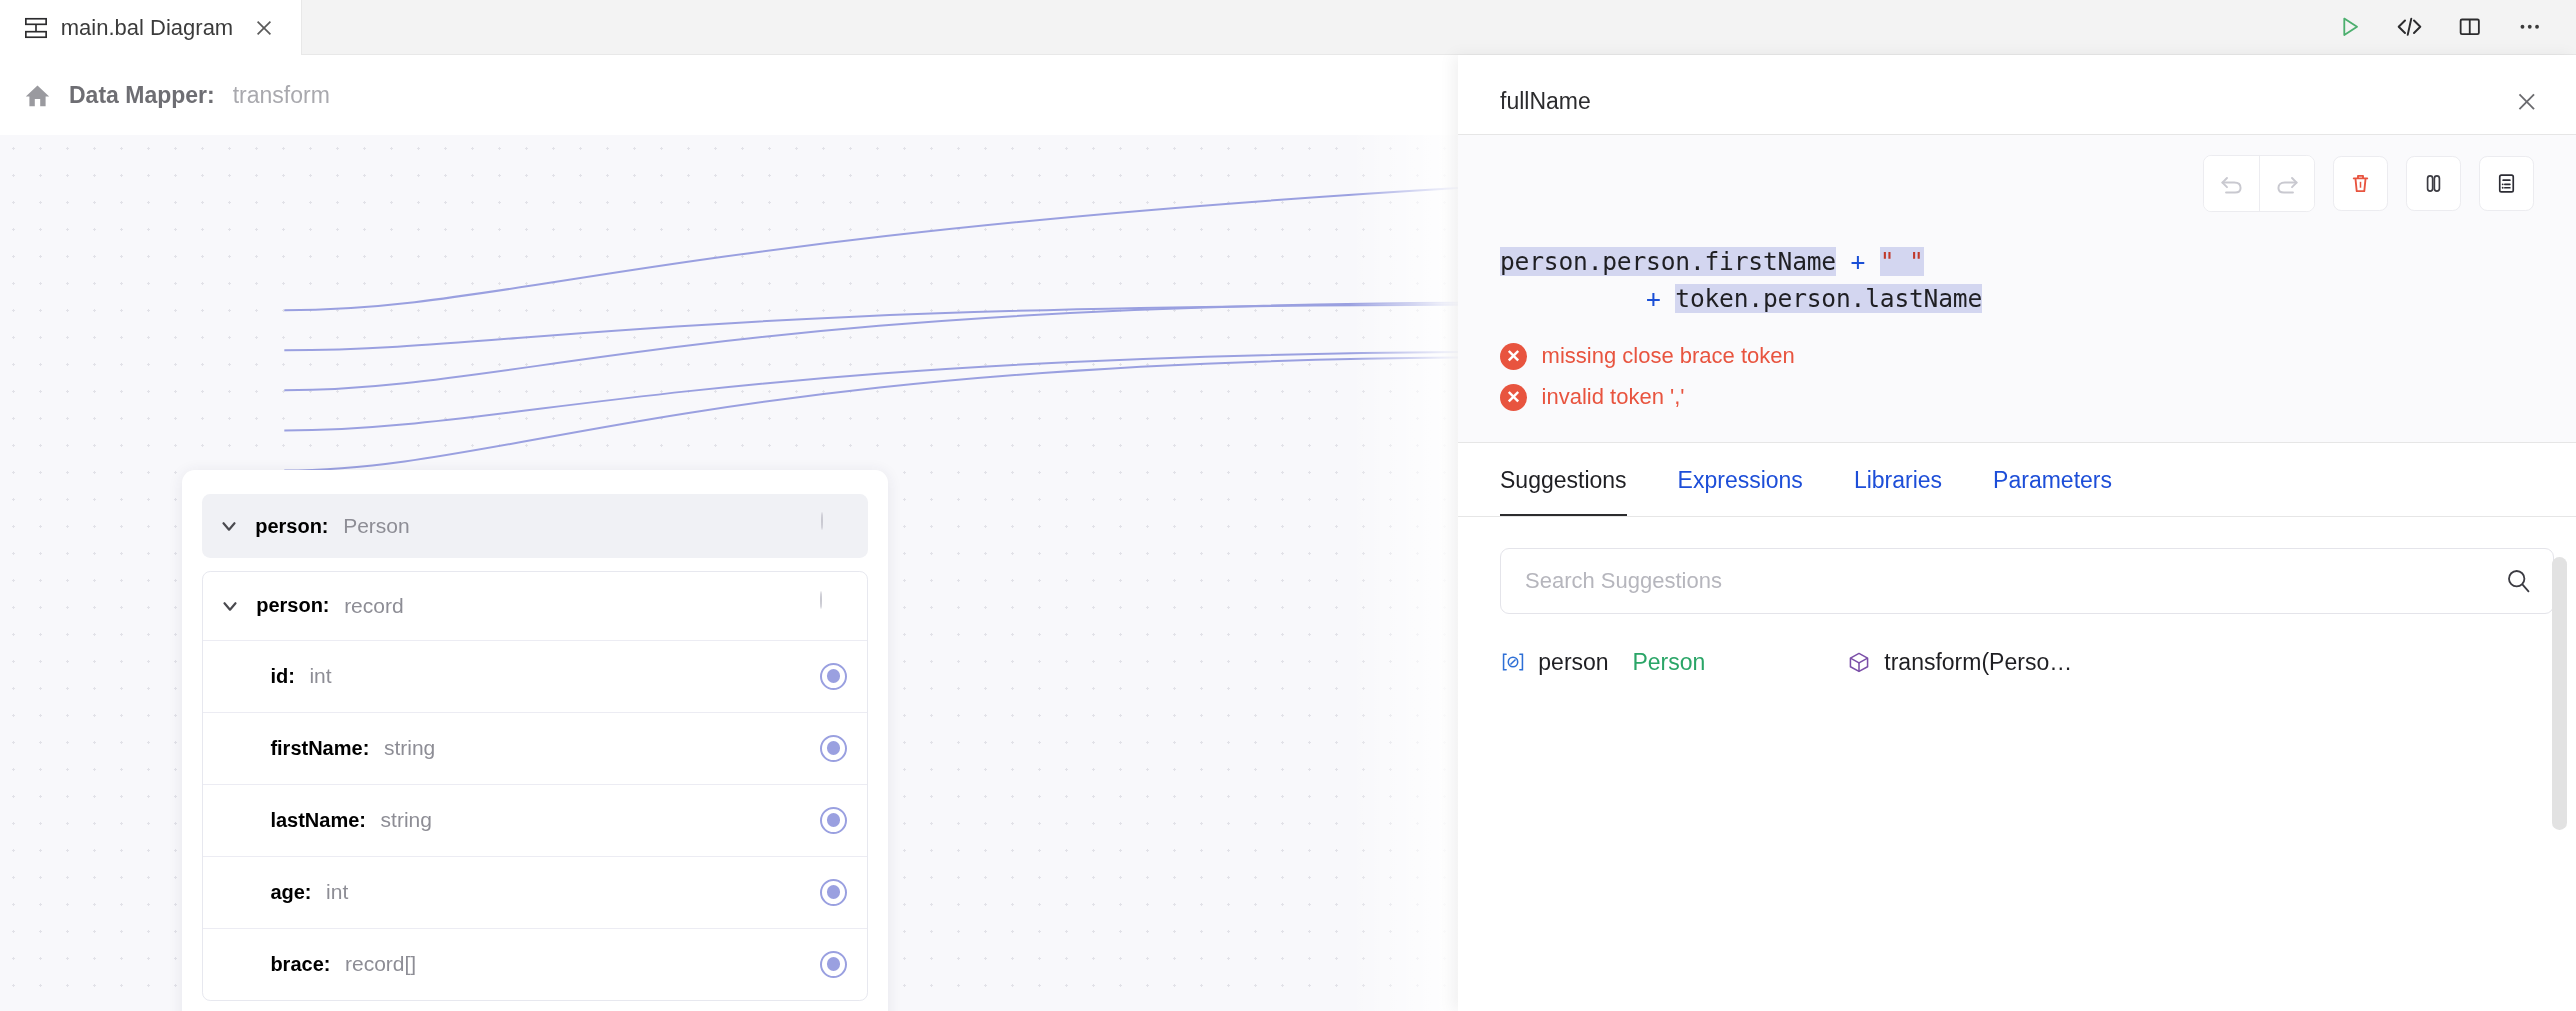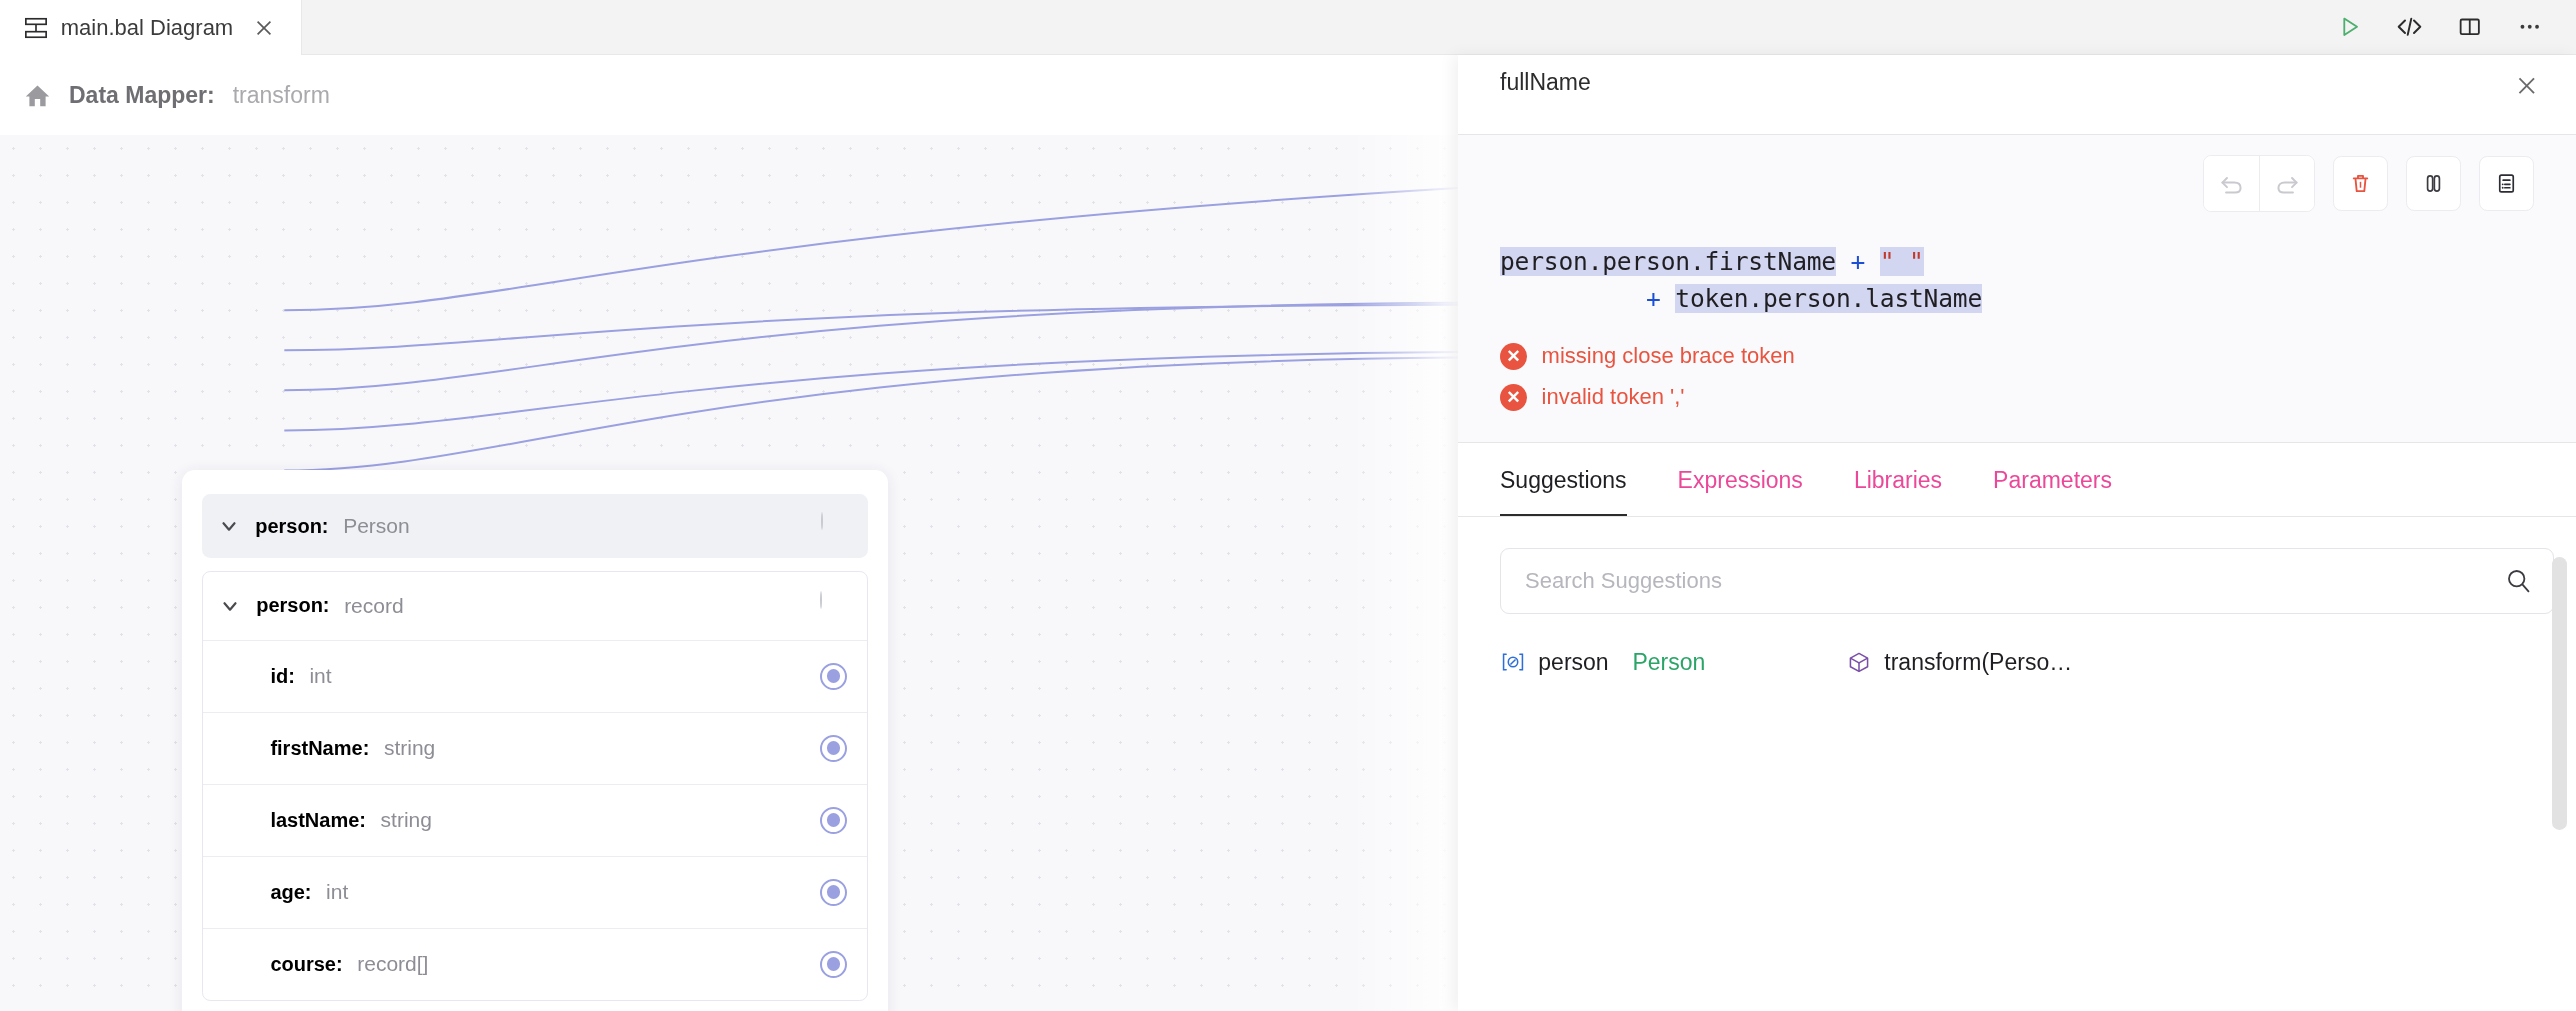--- a/index.html
+++ b/index.html
@@ -95,21 +95,21 @@
 
   .links { position:absolute; left:0; top:0; width:1458px; height:877px; pointer-events:none; }
 
   
   .panel {
     position:absolute; left:1458px; top:55px; width:1118px; height:957px;
     background:#ffffff; box-shadow:-4.6px 0 14.6px rgba(0,0,0,0.06);
     display:flex; flex-direction:column;
   }
   .panel-head {
-    height:80px; display:flex; 
+    height:80px; display:flex; align-items:center;
     padding:14px 33px 0 42px; border-bottom:0.9px solid #e6e6e6; flex:0 0 80px;
   }
   .panel-title { font-size:23px; color:#2c2c2e; }
   .panel-close {
     margin-left:auto; font-size:27px; color:#6a6a6e; width:33px; height:33px;
     display:flex; align-items:center; justify-content:center;
   }
 
   .editor {
     background:#fafafc; padding:20px 42px 24px 42px; flex:0 0 auto;
@@ -148,21 +148,21 @@
     color:#fff; font-size:17.3px; font-weight:bold; flex:0 0 27px;
   }
   .err-text { font-size:22px; color:#e8543f; }
 
   
   .tabs {
     display:flex; gap:0; padding:0 42px; border-bottom:0.9px solid #e6e6e6;
     flex:0 0 auto; background:#fff;
   }
   .ptab {
-    font-size:23px; color:#ec4899; padding:24px 0 20px 0; margin-right:51px;
+    font-size:23px; color:#1d4ed8; padding:24px 0 20px 0; margin-right:51px;
     border-bottom:2.7px solid transparent; white-space:nowrap;
   }
   .ptab.active { color:#1f1f23; border-bottom-color:#2c2c2e; }
 
   .panel-body { padding:31px 22px 0 42px; background:#fff; flex:1 1 auto; position:relative; }
   .searchbox {
     height:66px; border:0.9px solid #e4e4ea; border-radius:9px;
     display:flex; align-items:center; padding:0 20px 0 24px; background:#fff;
   }
   .search-input {
@@ -320,21 +320,21 @@
           <span class="ftype">int</span>
           <span class="port">
               <span class="port-filled">
                 <span class="port-dot"></span>
               </span>
             </span>
         </div>
 
         <div class="row">
           <span class="indent"></span>
-          <span class="fname">course:</span>
+          <span class="fname">brace:</span>
           <span class="ftype">record[]</span>
           <span class="port">
               <span class="port-filled">
                 <span class="port-dot"></span>
               </span>
             </span>
         </div>
       </div>
     </div>
 

